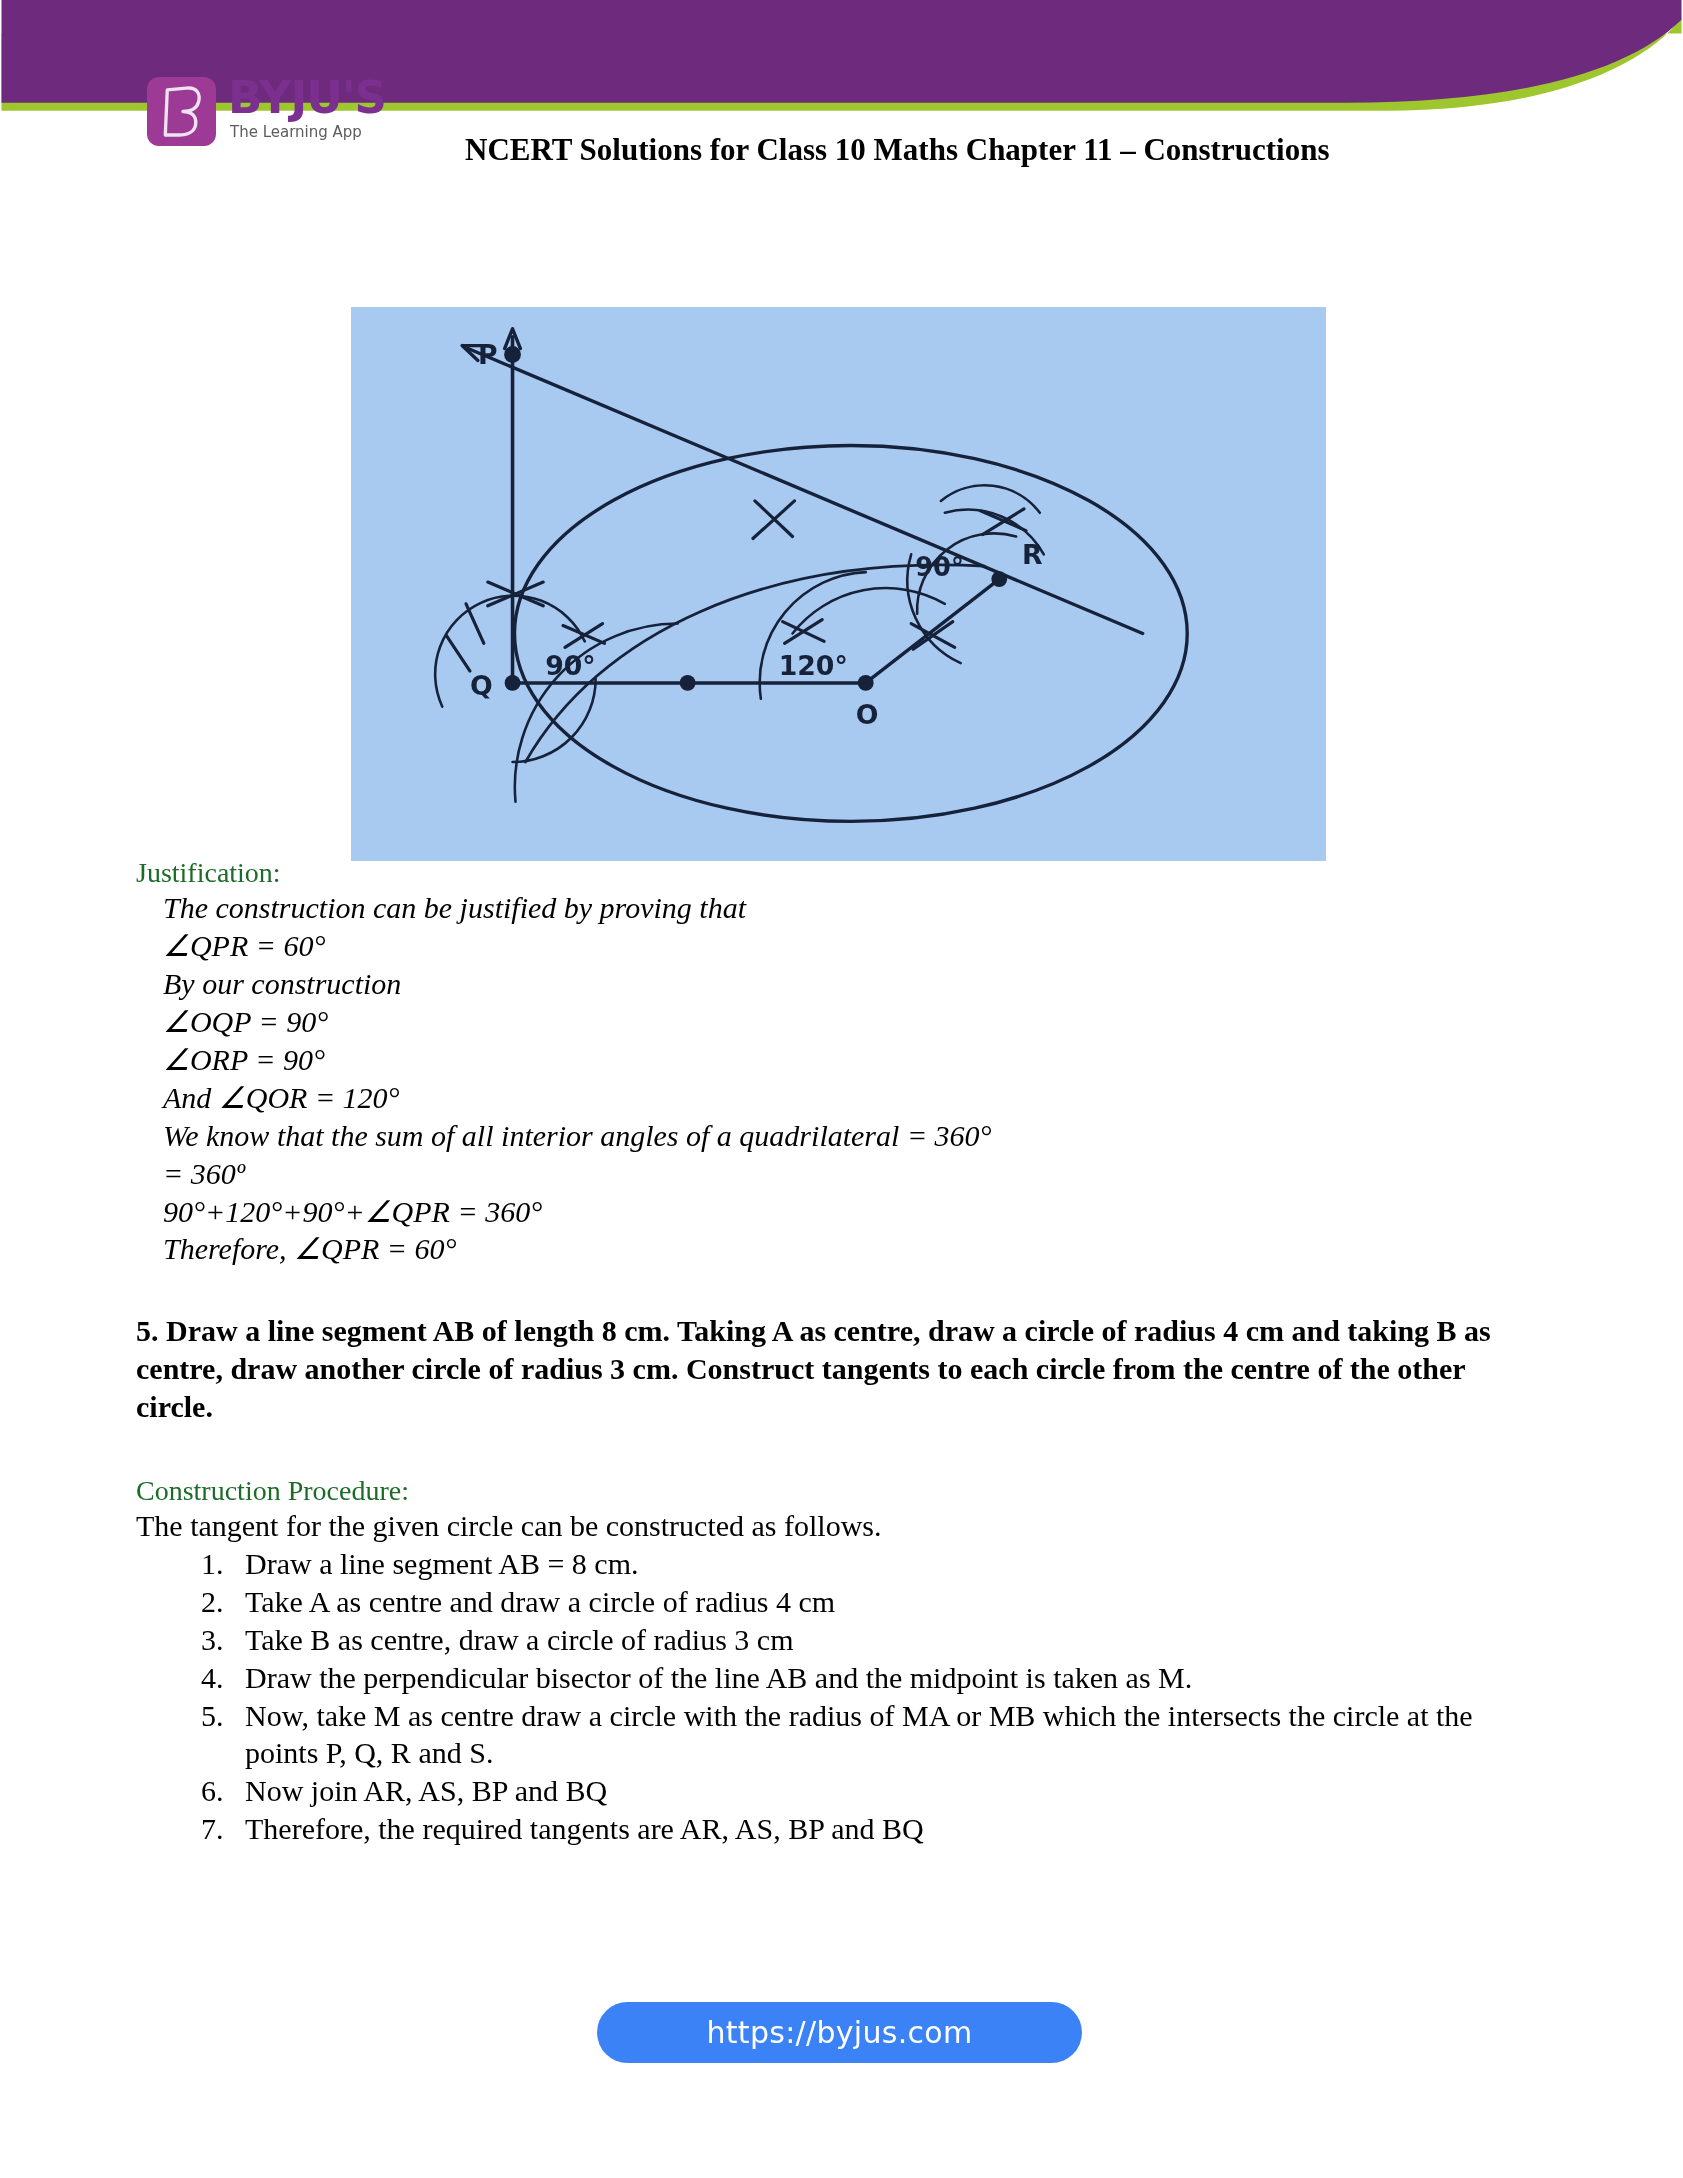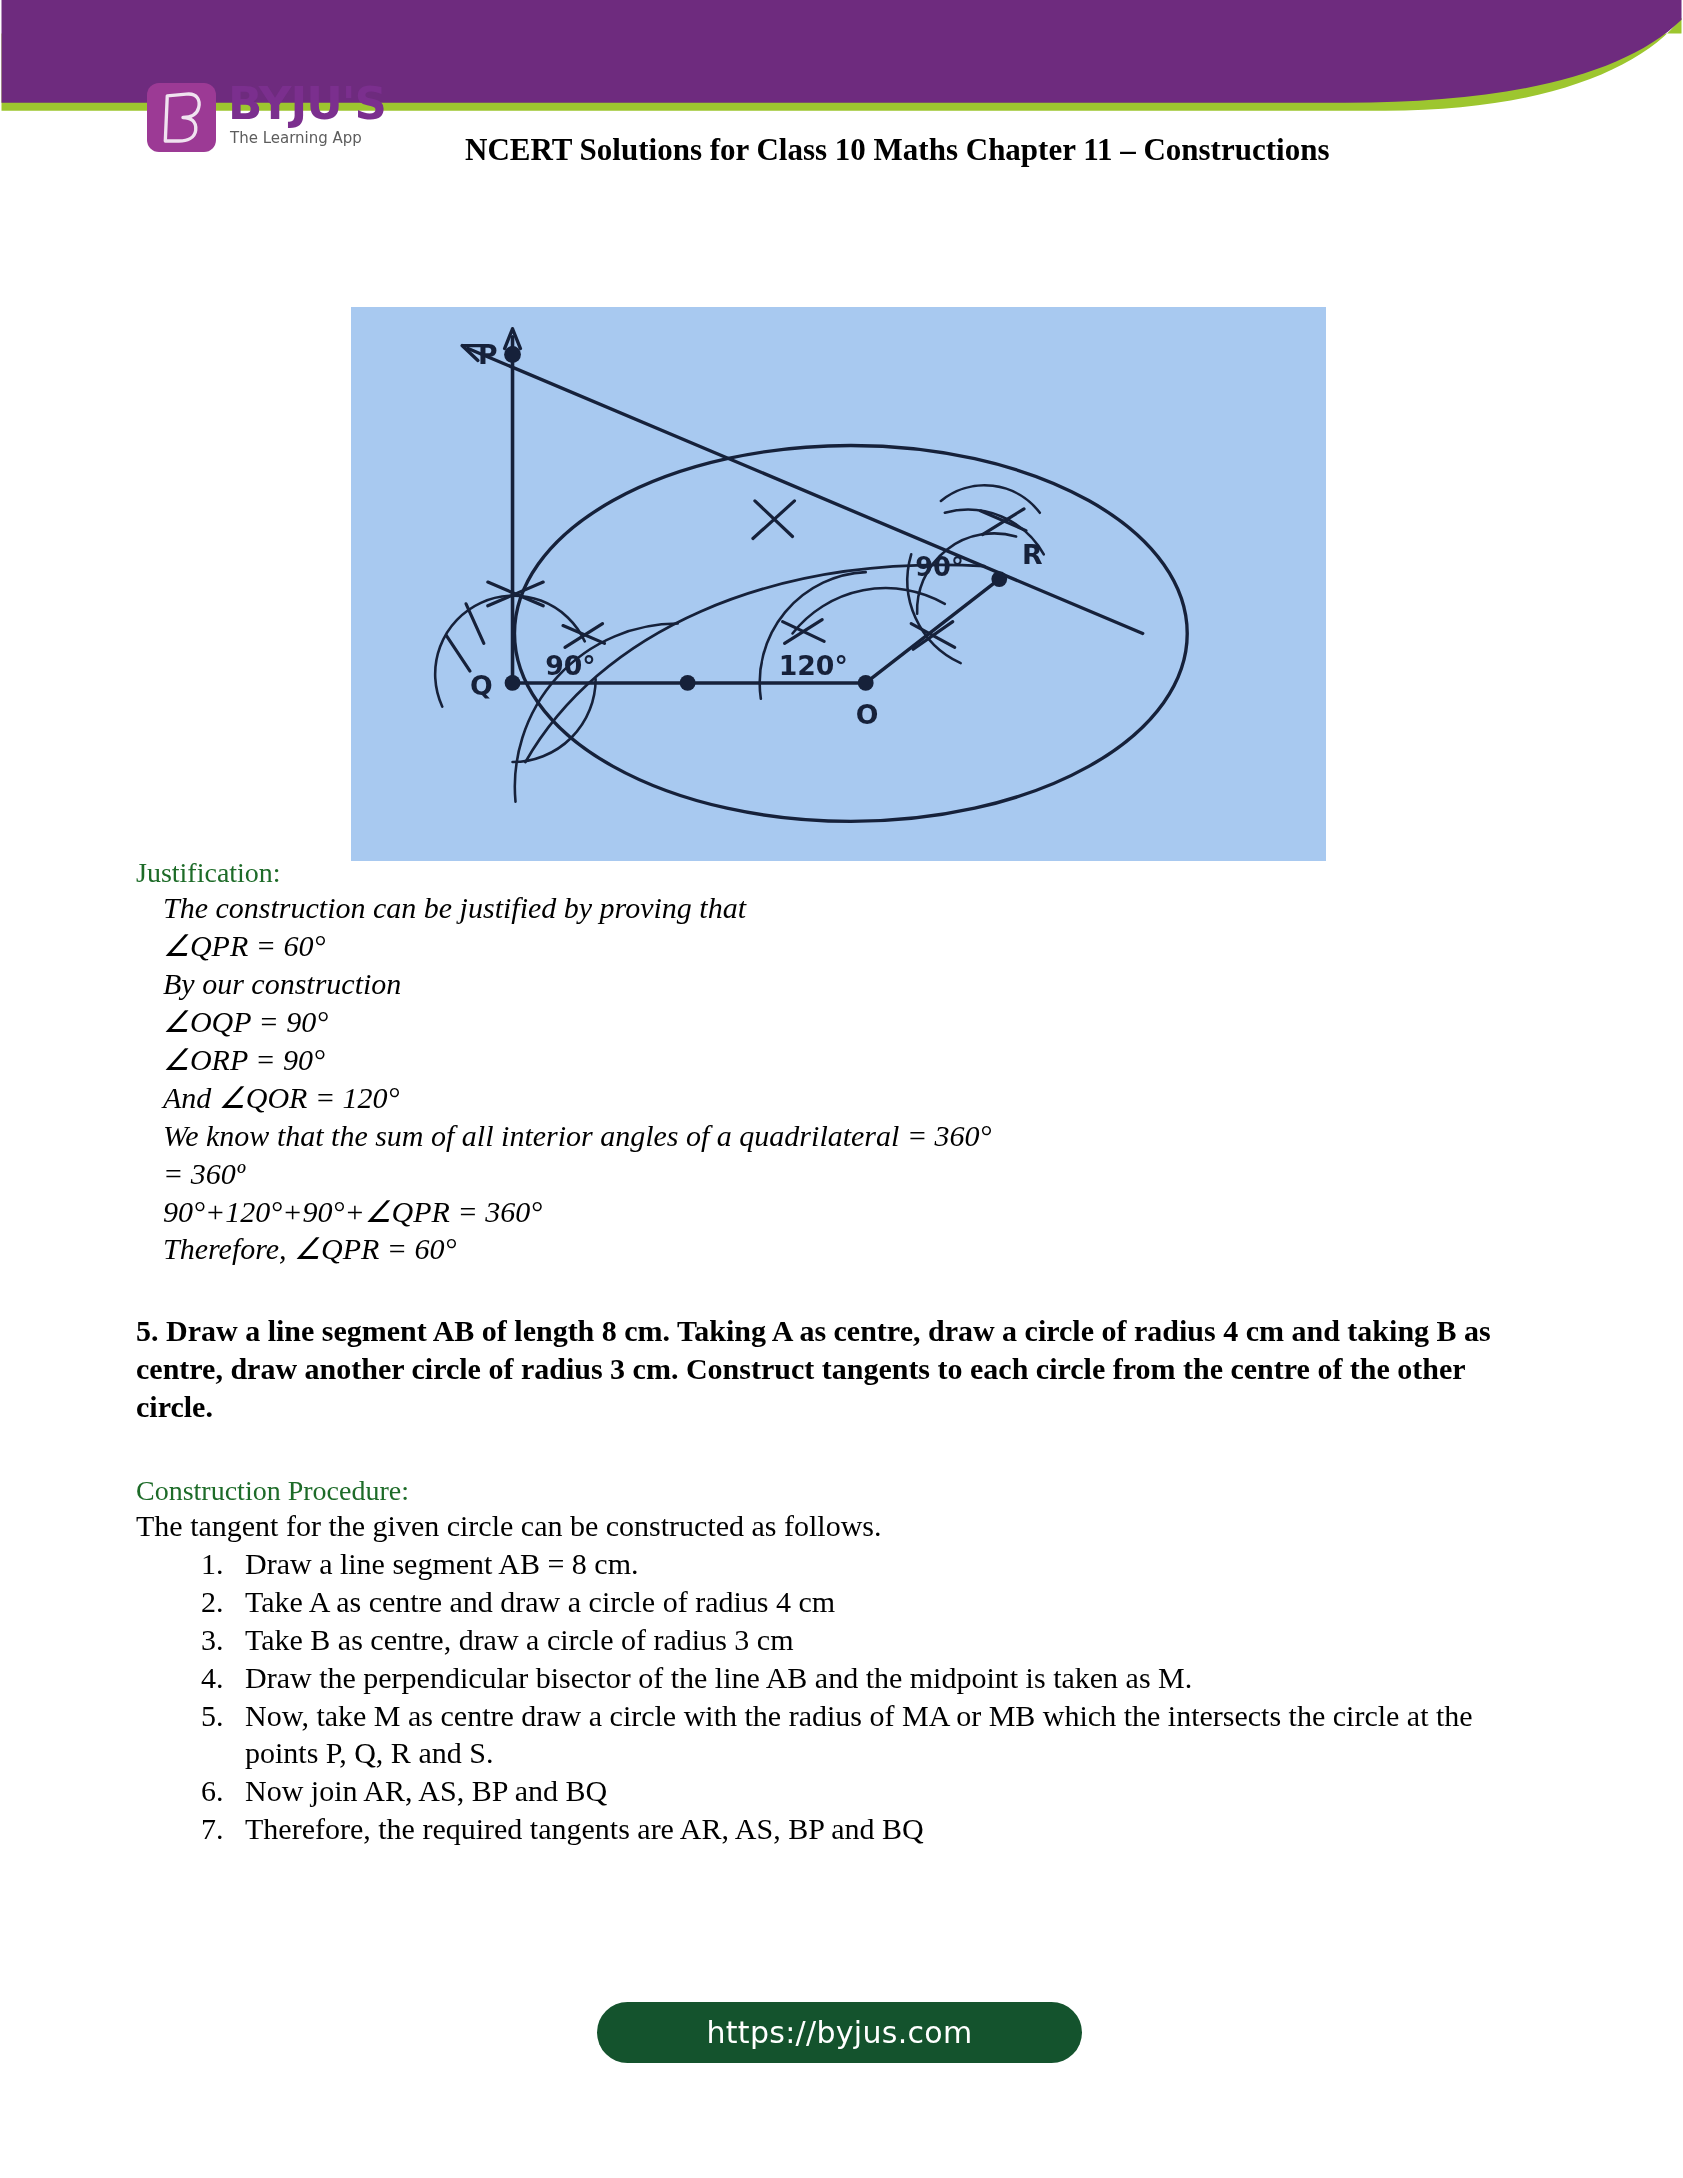--- a/index.html
+++ b/index.html
@@ -23,21 +23,21 @@
     height: 168px;
     overflow: hidden;
     pointer-events: none;
   }
   .banner svg { display: block; }
 
   
   .logo-wrap {
     position: absolute;
     left: 147px;
-    top: 83px;
+    top: 77px;
     width: 287px;
     height: 87px;
   }
   .logo-mark {
     position: absolute;
     left: 0; top: 0;
     width: 69px; height: 69px;
     background: #9c3a95;
     border-radius: 12px;
   }
@@ -144,21 +144,21 @@
     margin: 0;
   }
 
   
   .footer-btn {
     position: absolute;
     left: 597px;
     top: 2002px;
     width: 485px;
     height: 61px;
-    background: #14532d;
+    background: #3b82f6;
     border-radius: 31px;
     display: flex;
     align-items: center;
     justify-content: center;
   }
   .footer-btn span {
     font-family: "DejaVu Sans", sans-serif;
     font-size: 30px;
     color: #ffffff;
     letter-spacing: 0.3px;

